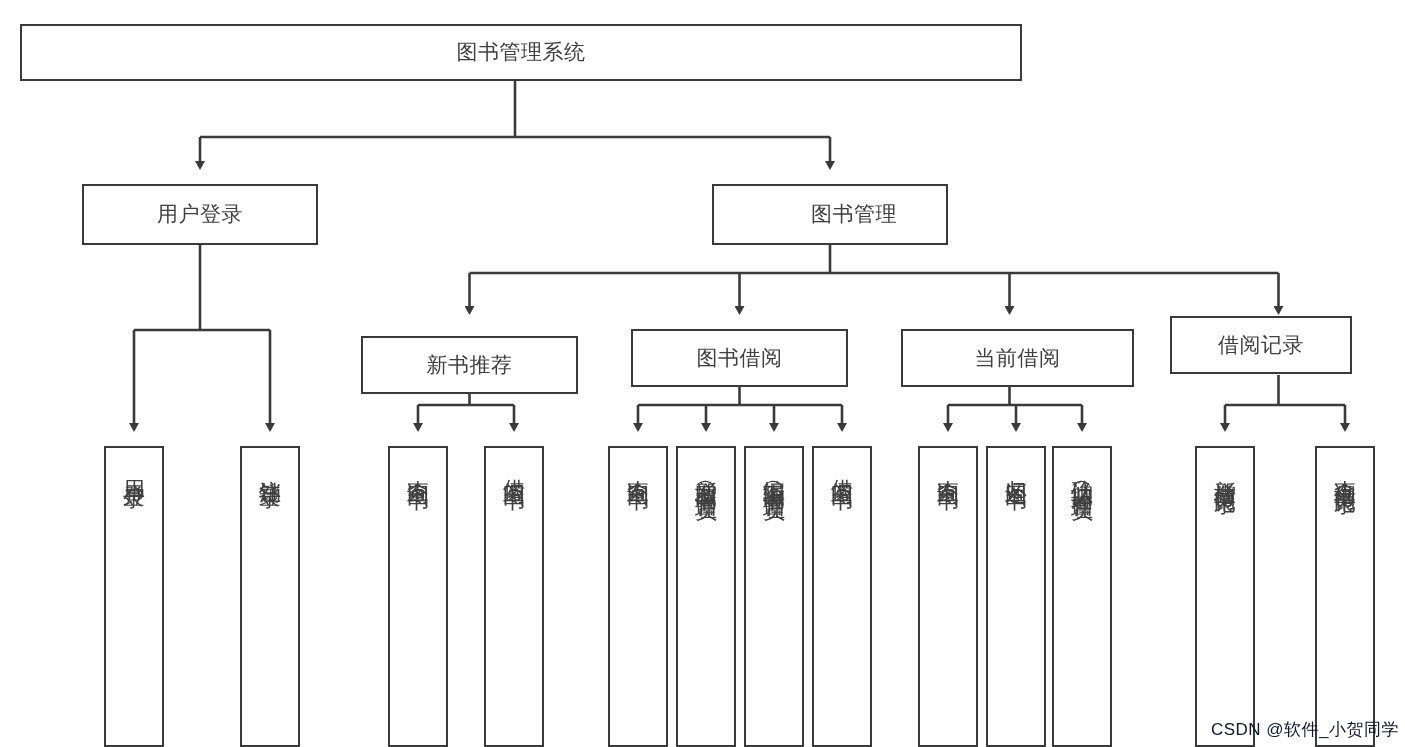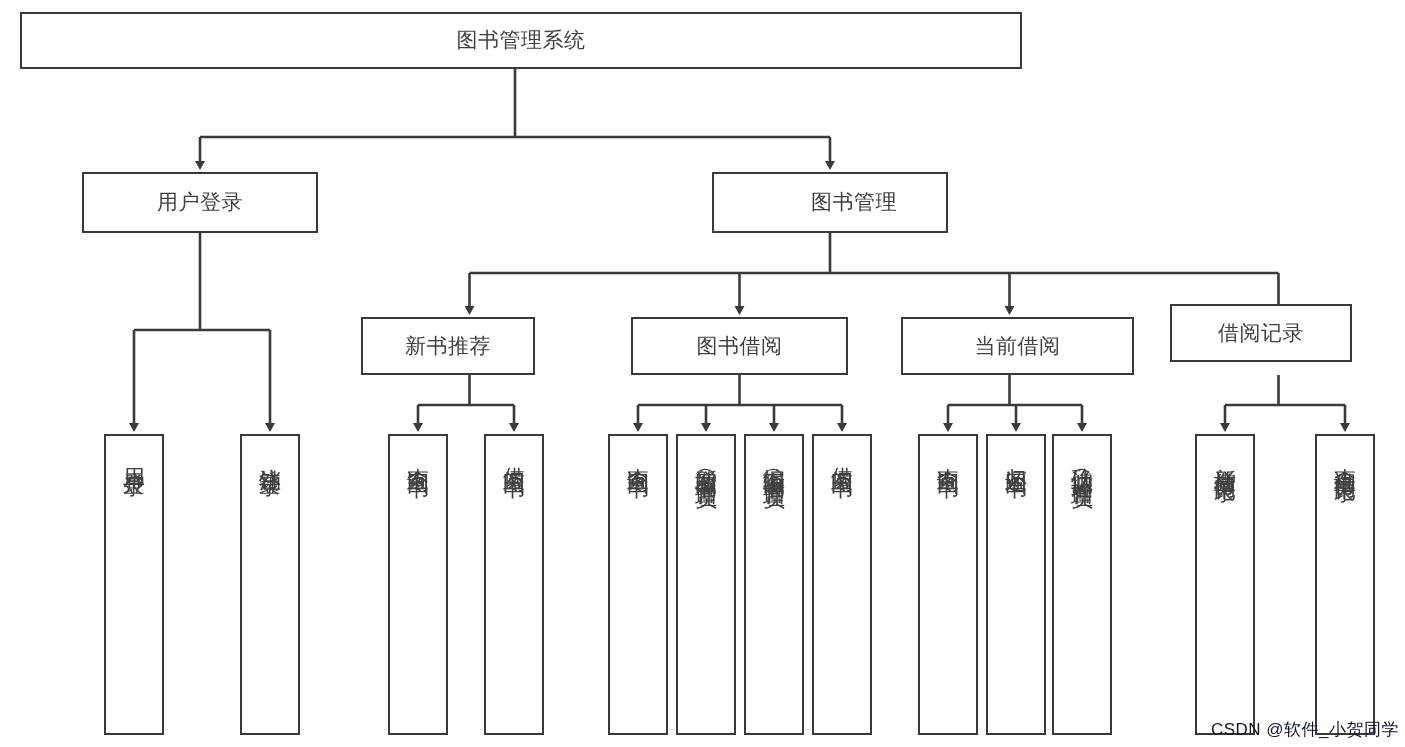--- a/index.html
+++ b/index.html
@@ -27,20 +27,21 @@
     height: 747px;
   }
   .node-box {
     position: absolute;
     box-sizing: border-box;
     background: #ffffff;
     border: 2px solid #3a3a3a;
     display: flex;
     align-items: center;
     justify-content: center;
+    margin-top: 12px;
   }
   .node-label {
     color: #3f3f3f;
     font-size: 21px;
     line-height: 1.18;
     letter-spacing: 0.5px;
     white-space: nowrap;
     text-align: center;
   }
   .node-box.vertical {
@@ -117,21 +118,21 @@
   <div id="node-layer">
       <div class="node-box" style="left: 20px; top: 12px; width: 1002px; height: 57px;">
         <span class="node-label">图书管理系统</span>
       </div>
       <div class="node-box" style="left: 82px; top: 172px; width: 236px; height: 61px;">
         <span class="node-label">用户登录</span>
       </div>
       <div class="node-box" style="left: 712px; top: 172px; width: 236px; height: 61px; padding-left: 48px;">
         <span class="node-label">图书管理</span>
       </div>
-      <div class="node-box" style="left: 361px; top: 317px; width: 174px; height: 58px;">
+      <div class="node-box" style="left: 361px; top: 324px; width: 217px; height: 58px;">
         <span class="node-label">新书推荐</span>
       </div>
       <div class="node-box" style="left: 631px; top: 317px; width: 217px; height: 58px;">
         <span class="node-label">图书借阅</span>
       </div>
       <div class="node-box" style="left: 901px; top: 317px; width: 233px; height: 58px;">
         <span class="node-label">当前借阅</span>
       </div>
       <div class="node-box" style="left: 1170px; top: 304px; width: 182px; height: 58px;">
         <span class="node-label">借阅记录</span>

